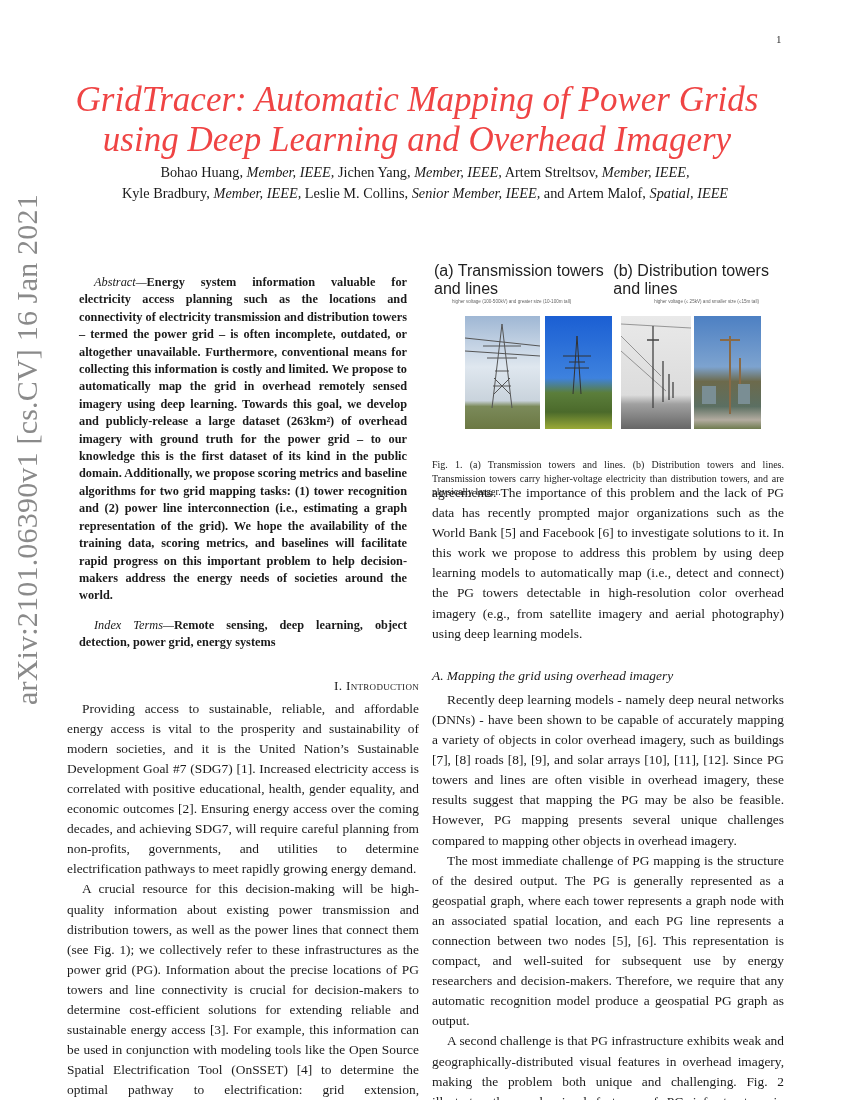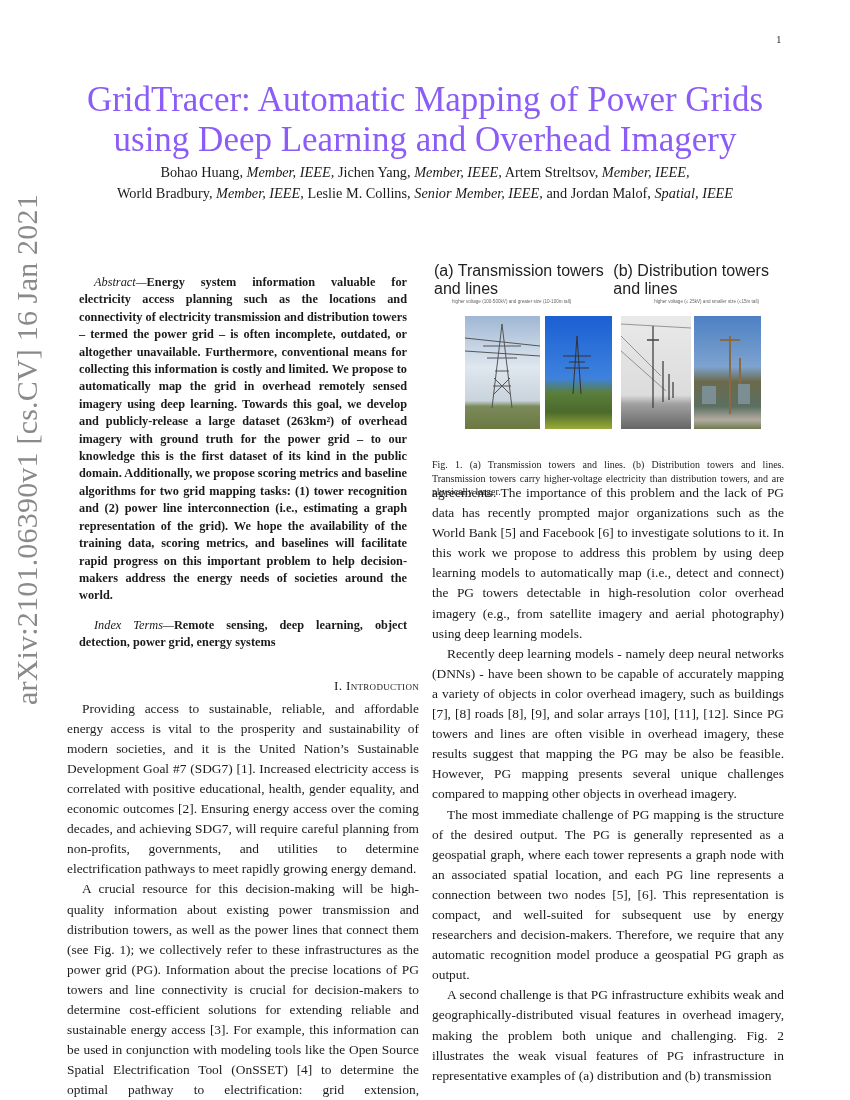--- a/index.html
+++ b/index.html
@@ -1,19 +1,19 @@
 <!DOCTYPE html>
 <html><head>
 <meta charset="utf-8">
 <style>
   html, body { margin:0; padding:0; background:#fff; }
   body { width:850px; height:1100px; position:relative; overflow:hidden; font-family:"Liberation Serif","DejaVu Serif",serif; color:#1a1a1a; }
   .pagenum { position:absolute; top:33px; left:776px; font-size:11px; color:#333; }
   .arxiv { position:absolute; left:10px; top:705px; transform-origin:left top; transform:rotate(-90deg); font-size:30px; color:#8a8a8a; white-space:nowrap; letter-spacing:0.2px; }
-  .title { position:absolute; top:80px; left:60px; width:730px; text-align:center; font-size:35px; line-height:40px; color:#8b5cf6; }
+  .title { position:absolute; top:80px; left:52px; width:730px; text-align:center; font-size:35px; line-height:40px; color:#ef4444;font-style:italic; }
   .authors { position:absolute; top:162px; left:60px; width:730px; text-align:center; font-size:14.3px; line-height:21px; }
   .authors i { font-style:italic; }
   .col { position:absolute; width:352px; font-size:13.4px; line-height:20.1px; text-align:justify; }
   .left { left:67px; top:262px; }
   .right { left:432px; }
   .abstract { font-weight:bold; font-size:12.3px; line-height:17.4px; }
   .abstract p { margin:12px; text-indent:15px; }
   .abstract .lead { font-style:italic; font-weight:normal; }
   .index { margin-top:8px !important; }
   .sechead { text-align:right; font-variant:small-caps; margin:24px 0 3px 0; font-size:13.4px; letter-spacing:0.3px; }
@@ -44,25 +44,25 @@
 <div class="authors">
   <div>
     <span>Bohao Huang,</span>
     <i>Member, IEEE,</i>
     <span>Jichen Yang,</span>
     <i>Member, IEEE,</i>
     <span>Artem Streltsov,</span>
     <i>Member, IEEE,</i>
   </div>
   <div>
-    <span>World Bradbury,</span>
+    <span>Kyle Bradbury,</span>
     <i>Member, IEEE,</i>
     <span>Leslie M. Collins,</span>
     <i>Senior Member, IEEE,</i>
-    <span>and Jordan Malof,</span>
+    <span>and Artem Malof,</span>
     <i>Spatial, IEEE</i>
   </div>
 </div>
 
 <div class="col left">
   <div class="abstract">
     <p><span class="lead">Abstract—</span><span>Energy system information valuable for electricity access planning such as the locations and connectivity of electricity transmission and distribution towers – termed the power grid – is often incomplete, outdated, or altogether unavailable. Furthermore, conventional means for collecting this information is costly and limited. We propose to automatically map the grid in overhead remotely sensed imagery using deep learning. Towards this goal, we develop and publicly-release a large dataset (263km²) of overhead imagery with ground truth for the power grid – to our knowledge this is the first dataset of its kind in the public domain. Additionally, we propose scoring metrics and baseline algorithms for two grid mapping tasks: (1) tower recognition and (2) power line interconnection (i.e., estimating a graph representation of the grid). We hope the availability of the training data, scoring metrics, and baselines will facilitate rapid progress on this important problem to help decision-makers address the energy needs of societies around the world.</span></p>
     <p class="index"><span class="lead">Index Terms—</span><span>Remote sensing, deep learning, object detection, power grid, energy systems</span></p>
   </div>
   <div class="sechead">I. Introduction</div>
@@ -113,16 +113,17 @@
             <rect x="44" y="68" width="12" height="20"></rect>
           </g>
         </svg>
     </div>
   </div>
   <div class="caption">Fig. 1.  (a) Transmission towers and lines. (b) Distribution towers and lines. Transmission towers carry higher-voltage electricity than distribution towers, and are physically larger.</div>
 </div>
 
 <div class="col right" style="top:483px;">
   <p class="para" style="text-indent:0;">agreements. The importance of this problem and the lack of PG data has recently prompted major organizations such as the World Bank [5] and Facebook [6] to investigate solutions to it. In this work we propose to address this problem by using deep learning models to automatically map (i.e., detect and connect) the PG towers detectable in high-resolution color overhead imagery (e.g., from satellite imagery and aerial photography) using deep learning models.</p>
+  <p class="para subhead">A. Mapping the grid using overhead imagery</p>
   <p class="para">Recently deep learning models - namely deep neural networks (DNNs) - have been shown to be capable of accurately mapping a variety of objects in color overhead imagery, such as buildings [7], [8] roads [8], [9], and solar arrays [10], [11], [12]. Since PG towers and lines are often visible in overhead imagery, these results suggest that mapping the PG may be also be feasible. However, PG mapping presents several unique challenges compared to mapping other objects in overhead imagery.</p>
   <p class="para">The most immediate challenge of PG mapping is the structure of the desired output. The PG is generally represented as a geospatial graph, where each tower represents a graph node with an associated spatial location, and each PG line represents a connection between two nodes [5], [6]. This representation is compact, and well-suited for subsequent use by energy researchers and decision-makers. Therefore, we require that any automatic recognition model produce a geospatial PG graph as output.</p>
   <p class="para">A second challenge is that PG infrastructure exhibits weak and geographically-distributed visual features in overhead imagery, making the problem both unique and challenging. Fig. 2 illustrates the weak visual features of PG infrastructure in representative examples of (a) distribution and (b) transmission</p>
 </div>
 
 </body></html>

